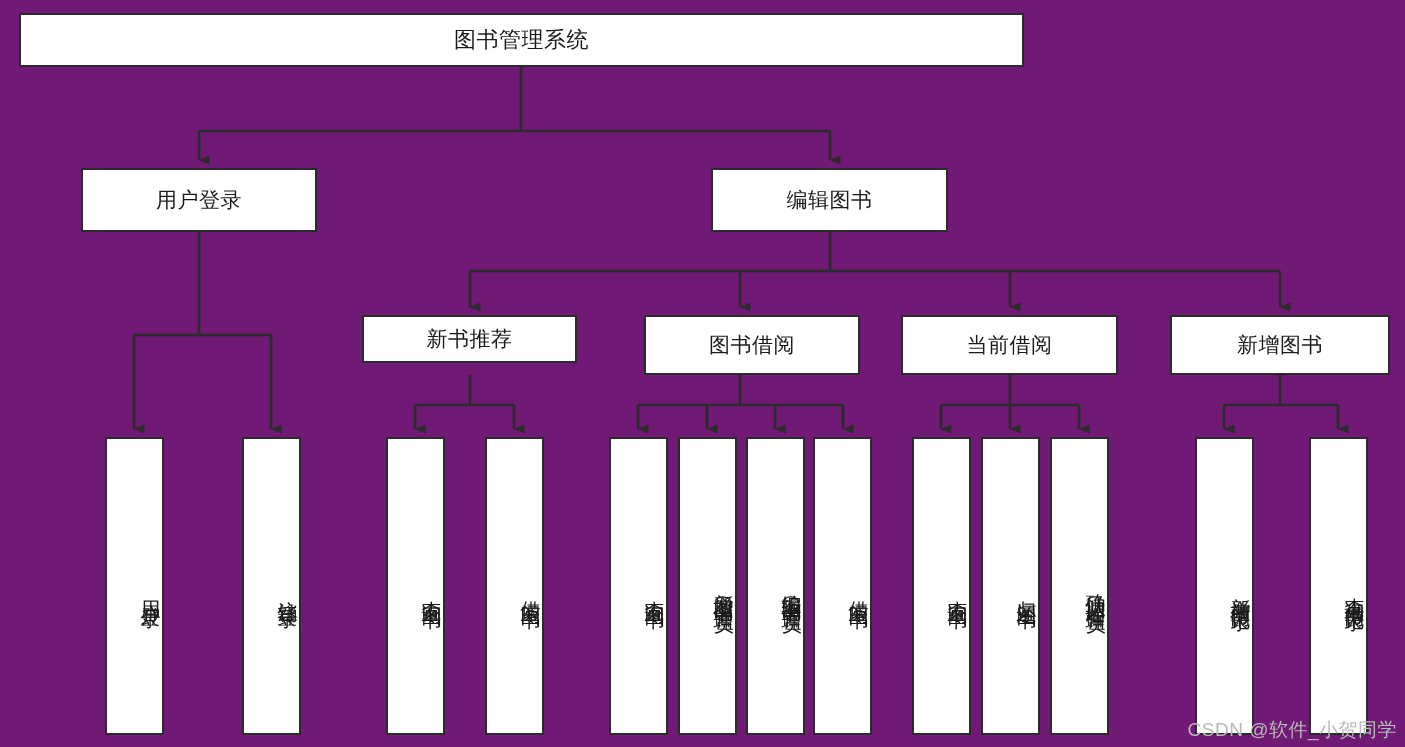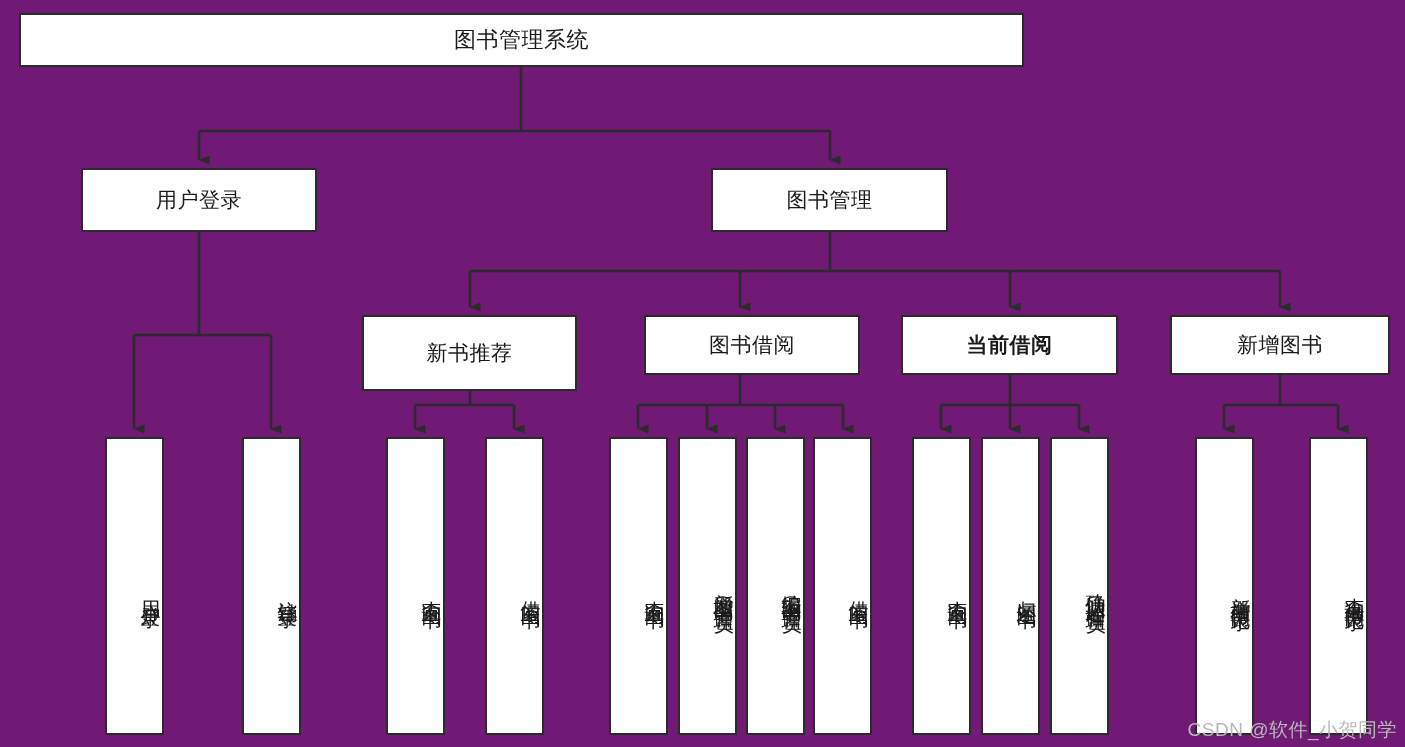--- a/index.html
+++ b/index.html
@@ -128,32 +128,32 @@
 
   <div class="node horiz root" style="left:19px; top:13px; width:1005px; height:54px;">
     <span>图书管理系统</span>
   </div>
 
   <div class="node horiz" style="left:81px; top:168px; width:236px; height:64px;">
     <span>用户登录</span>
   </div>
 
   <div class="node horiz" style="left:711px; top:168px; width:237px; height:64px;">
-    <span>图书管理</span>
-  </div>
-
-  <div class="node horiz" style="left:362px; top:315px; width:215px; height:76px;">
+    <span>编辑图书</span>
+  </div>
+
+  <div class="node horiz" style="left:362px; top:315px; width:215px; height:48px;">
     <span>新书推荐</span>
   </div>
 
   <div class="node horiz" style="left:644px; top:315px; width:216px; height:60px;">
     <span>图书借阅</span>
   </div>
 
-  <div class="node horiz" style="left:901px; top:315px; width:217px; height:60px;font-weight:bold;">
+  <div class="node horiz" style="left:901px; top:315px; width:217px; height:60px;">
     <span>当前借阅</span>
   </div>
 
   <div class="node horiz" style="left:1170px; top:315px; width:220px; height:60px;">
     <span>新增图书</span>
   </div>
 
   <div class="node vert" style="left:105px; top:437px; width:59px; height:298px;">
     <span>用户登录</span>
   </div>

